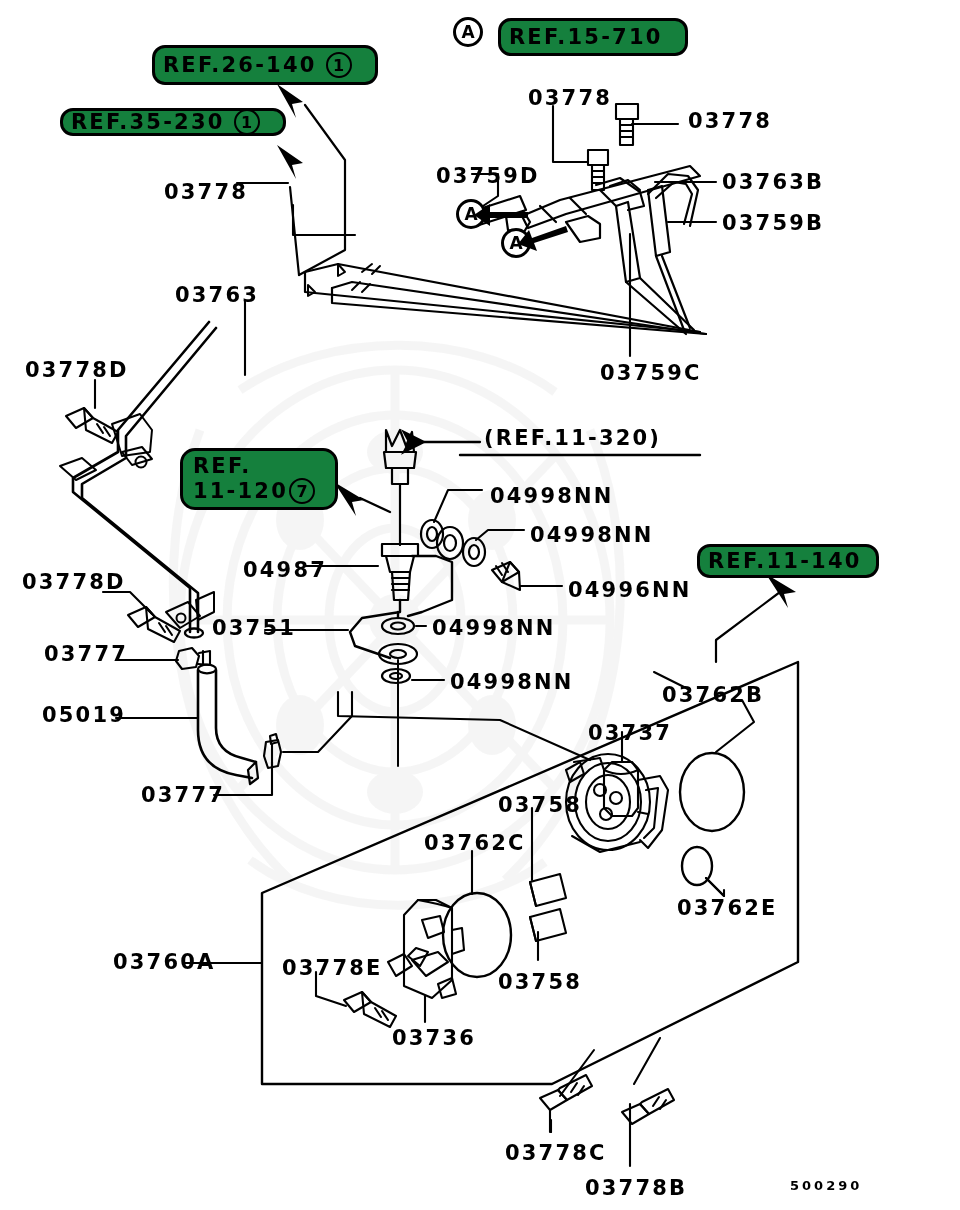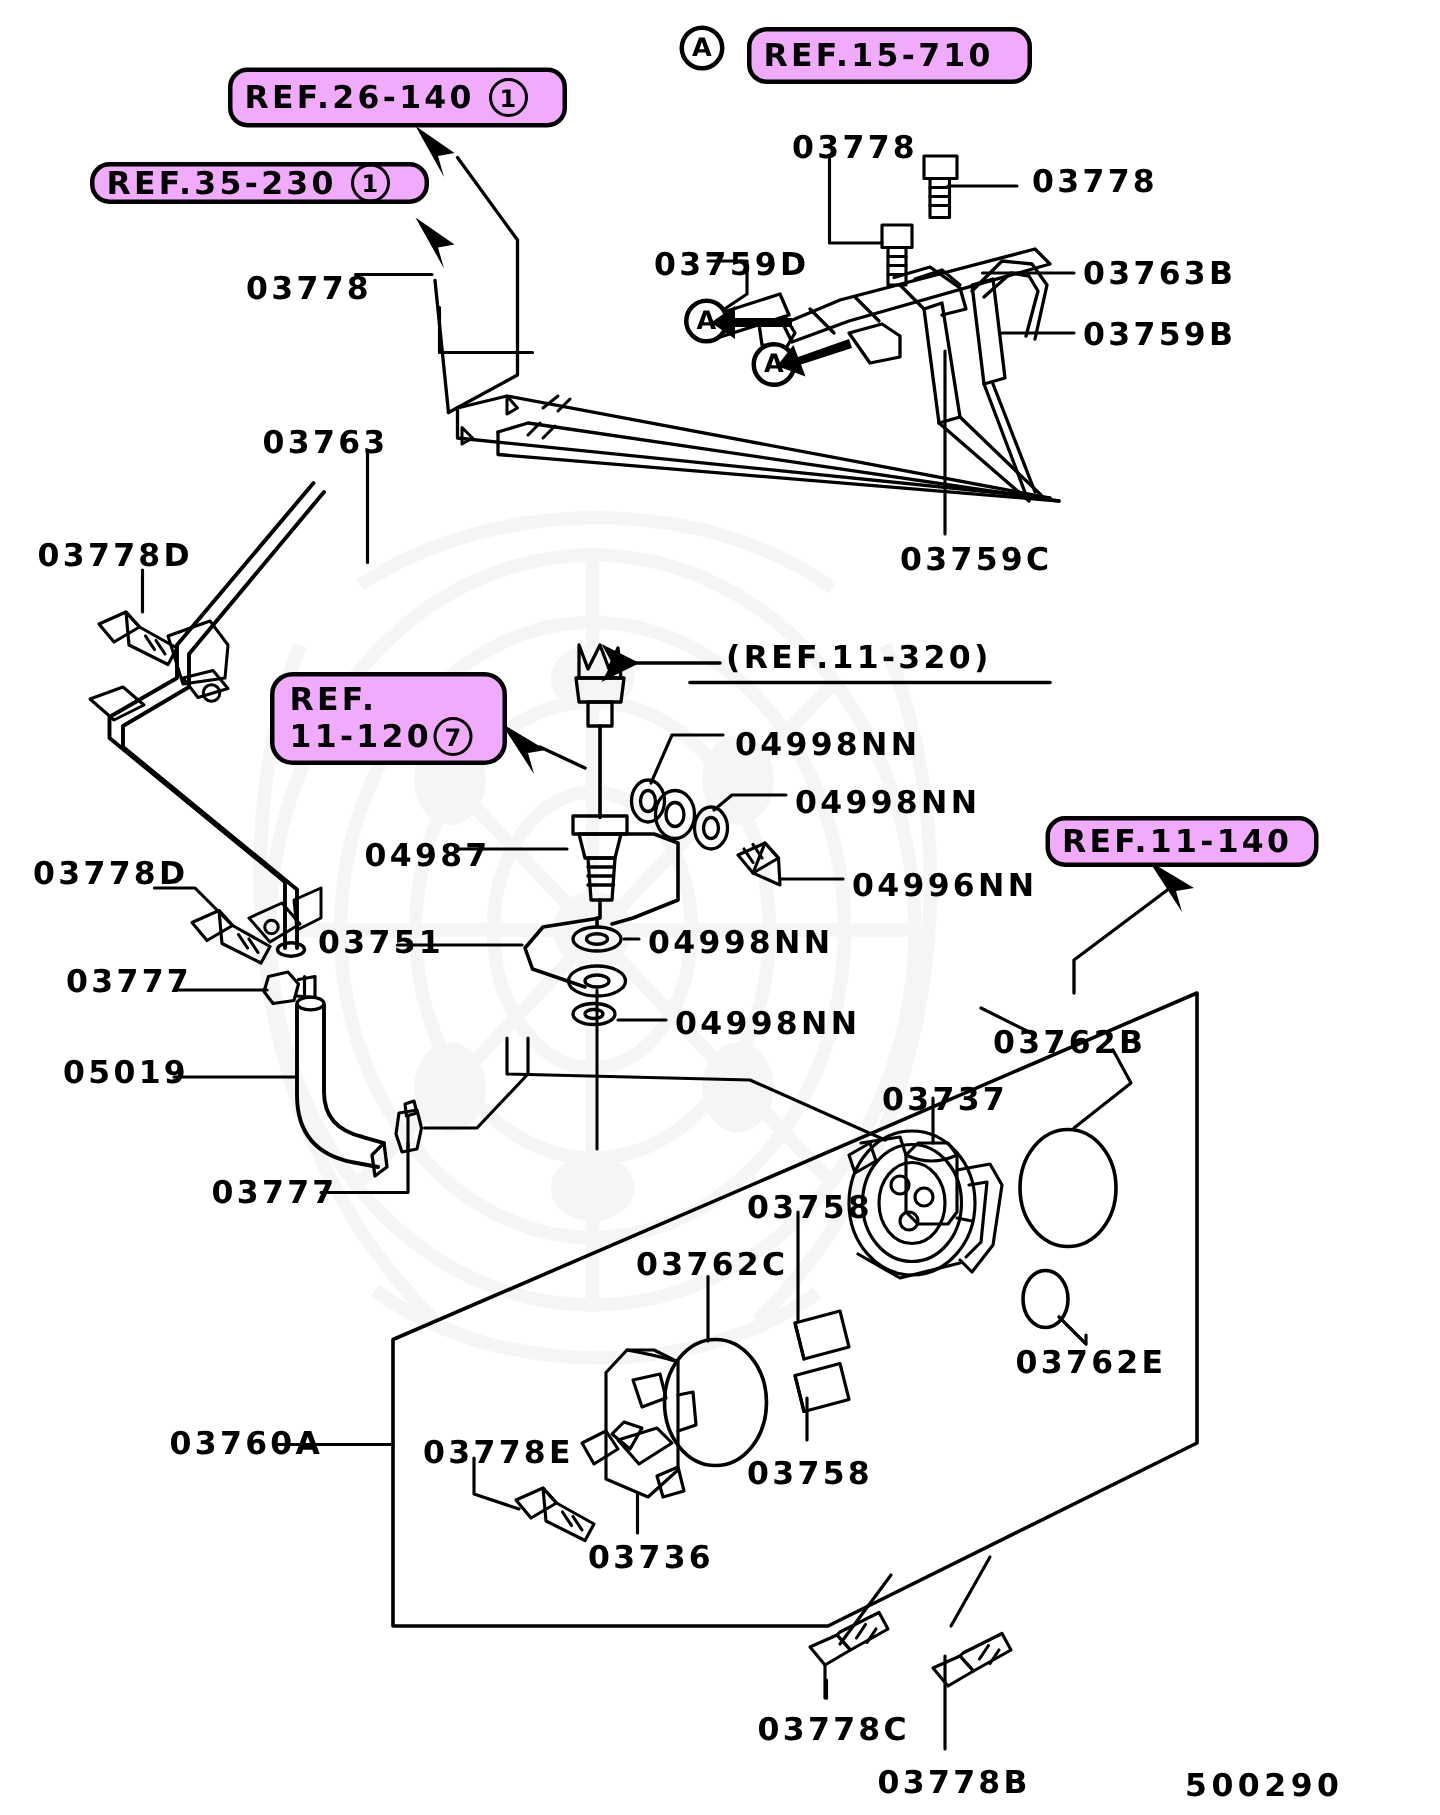--- a/index.html
+++ b/index.html
@@ -5,35 +5,35 @@
 <style>
   html,body{margin:0;padding:0;background:#fff;}
   body{width:960px;height:1210px;overflow:hidden;
        font-family:"DejaVu Sans",sans-serif;}
   #sheet{position:relative;width:960px;height:1210px;background:#ffffff;}
   svg.layer{position:absolute;left:0;top:0;width:960px;height:1210px;}
   .lbl{position:absolute;font-family:"DejaVu Sans",sans-serif;
        font-size:21px;font-weight:700;color:#000;letter-spacing:2.2px;
        white-space:nowrap;line-height:1;}
   .refbox{position:absolute;border:3px solid #000;border-radius:13px;
-          background:#f0abfc;display:flex;align-items:center;
+          background:#15803d;display:flex;align-items:center;
           font-family:"DejaVu Sans",sans-serif;font-size:21px;font-weight:700;
           letter-spacing:2.2px;box-sizing:border-box;}
   .refbox.sq{border-radius:15px;}
   .refbox .txt{padding:0 8px;}
   .circnum{display:inline-flex;align-items:center;justify-content:center;
            width:26px;height:26px;border:2.5px solid #000;border-radius:50%;
            font-size:16px;letter-spacing:0;margin-left:1px;box-sizing:border-box;}
   .acirc{position:absolute;width:30px;height:30px;border:3px solid #000;
          border-radius:50%;display:flex;align-items:center;justify-content:center;
          font-size:17px;font-weight:700;background:#fff;box-sizing:border-box;}
   .twoline{flex-direction:column;align-items:flex-start;justify-content:center;}
   .twoline .r1{padding:0 0 0 10px;}
   .twoline .r2{padding:0 0 0 10px;display:flex;align-items:center;}
-  .dwgno{position:absolute;font-size:21px;font-weight:700;letter-spacing:3px;}
+  .dwgno{position:absolute;font-size:13px;font-weight:700;letter-spacing:3px;}
   .wm{position:absolute;left:0;top:0;width:960px;height:1210px;opacity:.055;}
 </style>
 </head>
 <body>
 
 <div id="sheet">
 
   <svg class="wm" viewBox="0 0 960 1210">
     <g fill="none" stroke="#5a5a5a" stroke-width="9">
       <ellipse cx="395" cy="620" rx="215" ry="250"></ellipse>

